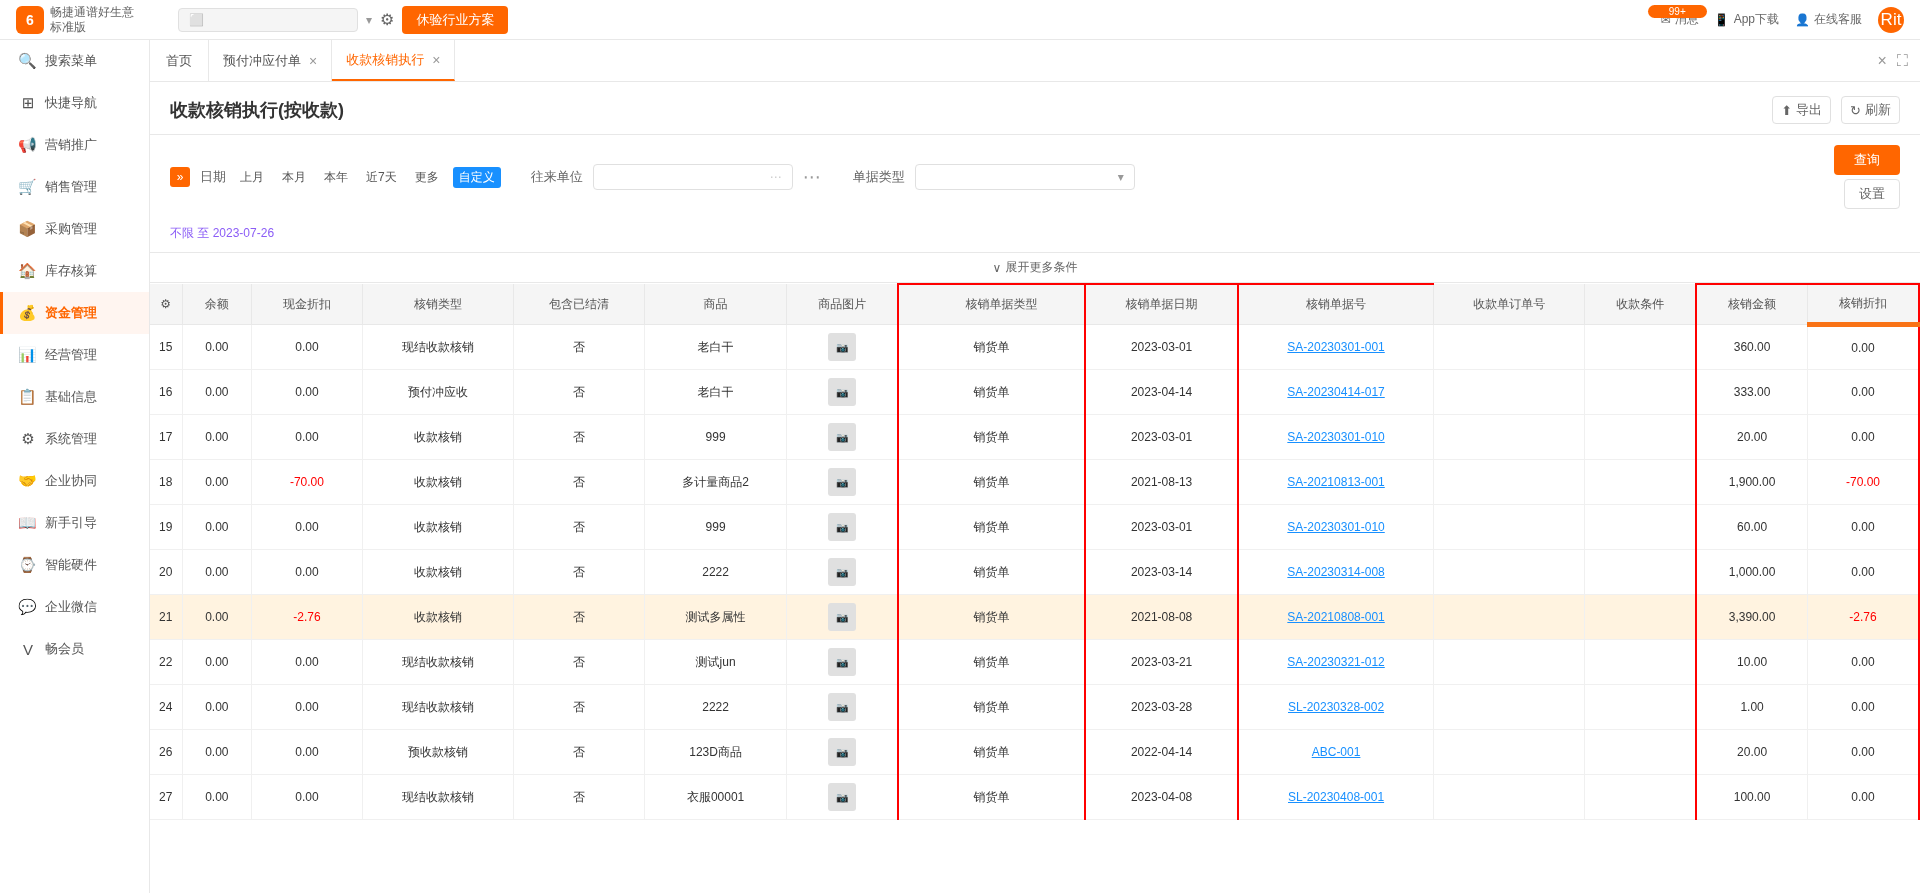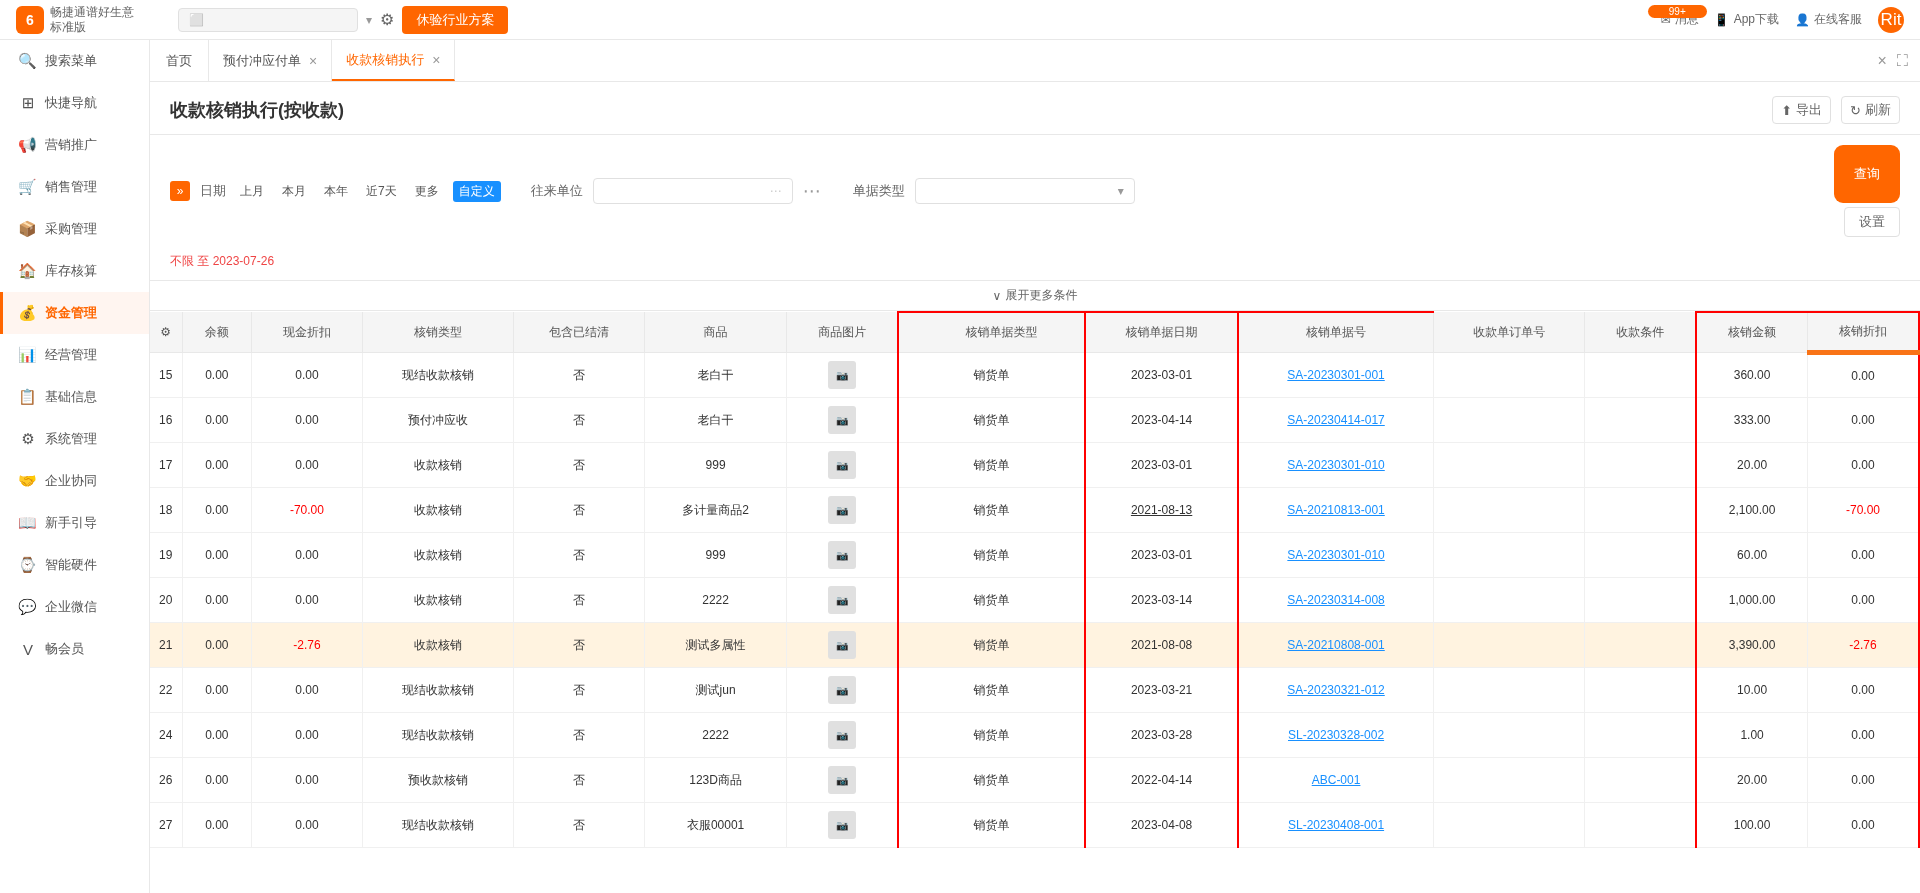--- a/index.html
+++ b/index.html
@@ -51,25 +51,25 @@
     .page-title { font-size: 18px; font-weight: bold; color: #333; }
     .header-actions { display: flex; gap: 10px; }
     .header-btn { display: flex; align-items: center; gap: 4px; color: #666; font-size: 13px; cursor: pointer; padding: 4px 8px; border: 1px solid #e0e0e0; border-radius: 4px; background: #fff; }
 
     
     .filter-bar { background: #fff; padding: 10px 20px; border-bottom: 1px solid #e8e8e8; display: flex; align-items: center; gap: 16px; flex-wrap: wrap; }
     .filter-row { display: flex; align-items: center; gap: 10px; width: 100%; }
     .filter-label { color: #666; font-size: 13px; white-space: nowrap; }
     .filter-link { color: #555; font-size: 12px; cursor: pointer; padding: 2px 4px; }
     .filter-link.custom { color: white; background: #1890ff; border-radius: 3px; padding: 2px 6px; }
-    .filter-date-note { color: #ef4444; font-size: 12px; }
+    .filter-date-note { color: #8b5cf6; font-size: 12px; }
     .filter-input { border: 1px solid #e0e0e0; border-radius: 4px; padding: 5px 10px; font-size: 12px; color: #999; width: 200px; cursor: pointer; display: flex; align-items: center; justify-content: space-between; }
     .filter-dots { color: #999; font-size: 18px; cursor: pointer; }
     .filter-select { border: 1px solid #e0e0e0; border-radius: 4px; padding: 5px 10px; font-size: 12px; color: #999; min-width: 160px; display: flex; align-items: center; justify-content: space-between; cursor: pointer; }
-    .query-btn { background: #ff6600; color: white; border: none; border-radius: 9px; padding: 20px 20px; font-size: 13px; cursor: pointer; }
+    .query-btn { background: #ff6600; color: white; border: none; border-radius: 4px; padding: 6px 20px; font-size: 13px; cursor: pointer; }
     .setting-btn { background: #fff; color: #666; border: 1px solid #e0e0e0; border-radius: 4px; padding: 5px 14px; font-size: 13px; cursor: pointer; }
 
     
     .expand-bar { background: #fff; padding: 6px 20px; border-bottom: 1px solid #e8e8e8; display: flex; justify-content: center; }
     .expand-btn { display: flex; align-items: center; gap: 4px; color: #666; font-size: 12px; cursor: pointer; }
 
     
     .table-container { flex: 1; overflow: auto; background: #fff; margin: 0; }
     table { width: 100%; border-collapse: collapse; font-size: 12px; }
     thead th { background: #f5f5f5; padding: 10px 8px; text-align: center; font-weight: normal; color: #555; border-bottom: 1px solid #e8e8e8; border-right: 1px solid #e8e8e8; white-space: nowrap; position: sticky; top: 0; z-index: 2; }
@@ -347,25 +347,25 @@
     <td>18</td>
     <td>0.00</td>
     <td style="color:red;">-70.00</td>
     <td>收款核销</td>
     <td>否</td>
     <td>多计量商品2</td>
     <td>
                   <div style="width:28px;height:28px;background:#e0e0e0;border-radius:3px;margin:0 auto;display:flex;align-items:center;justify-content:center;color:#999;font-size:10px;">📷</div>
                 </td>
     <td style="border-left:2px solid red; border-right:2px solid red;">销货单</td>
-    <td style="border-left:2px solid red; border-right:2px solid red;text-decoration:underline;">2021-08-13</td>
+    <td style="border-left:2px solid red; border-right:2px solid red;">2021-08-13</td>
     <td><span class="link-text">SA-20210813-001</span></td>
     <td></td>
     <td></td>
-    <td style="border-left:2px solid red;">2,100.00</td>
+    <td style="border-left:2px solid red;">1,900.00</td>
     <td style="border-right:2px solid red;color:red;">-70.00</td>
   </tr>
               <tr>
     <td>19</td>
     <td>0.00</td>
     <td style="">0.00</td>
     <td>收款核销</td>
     <td>否</td>
     <td>999</td>
     <td>

